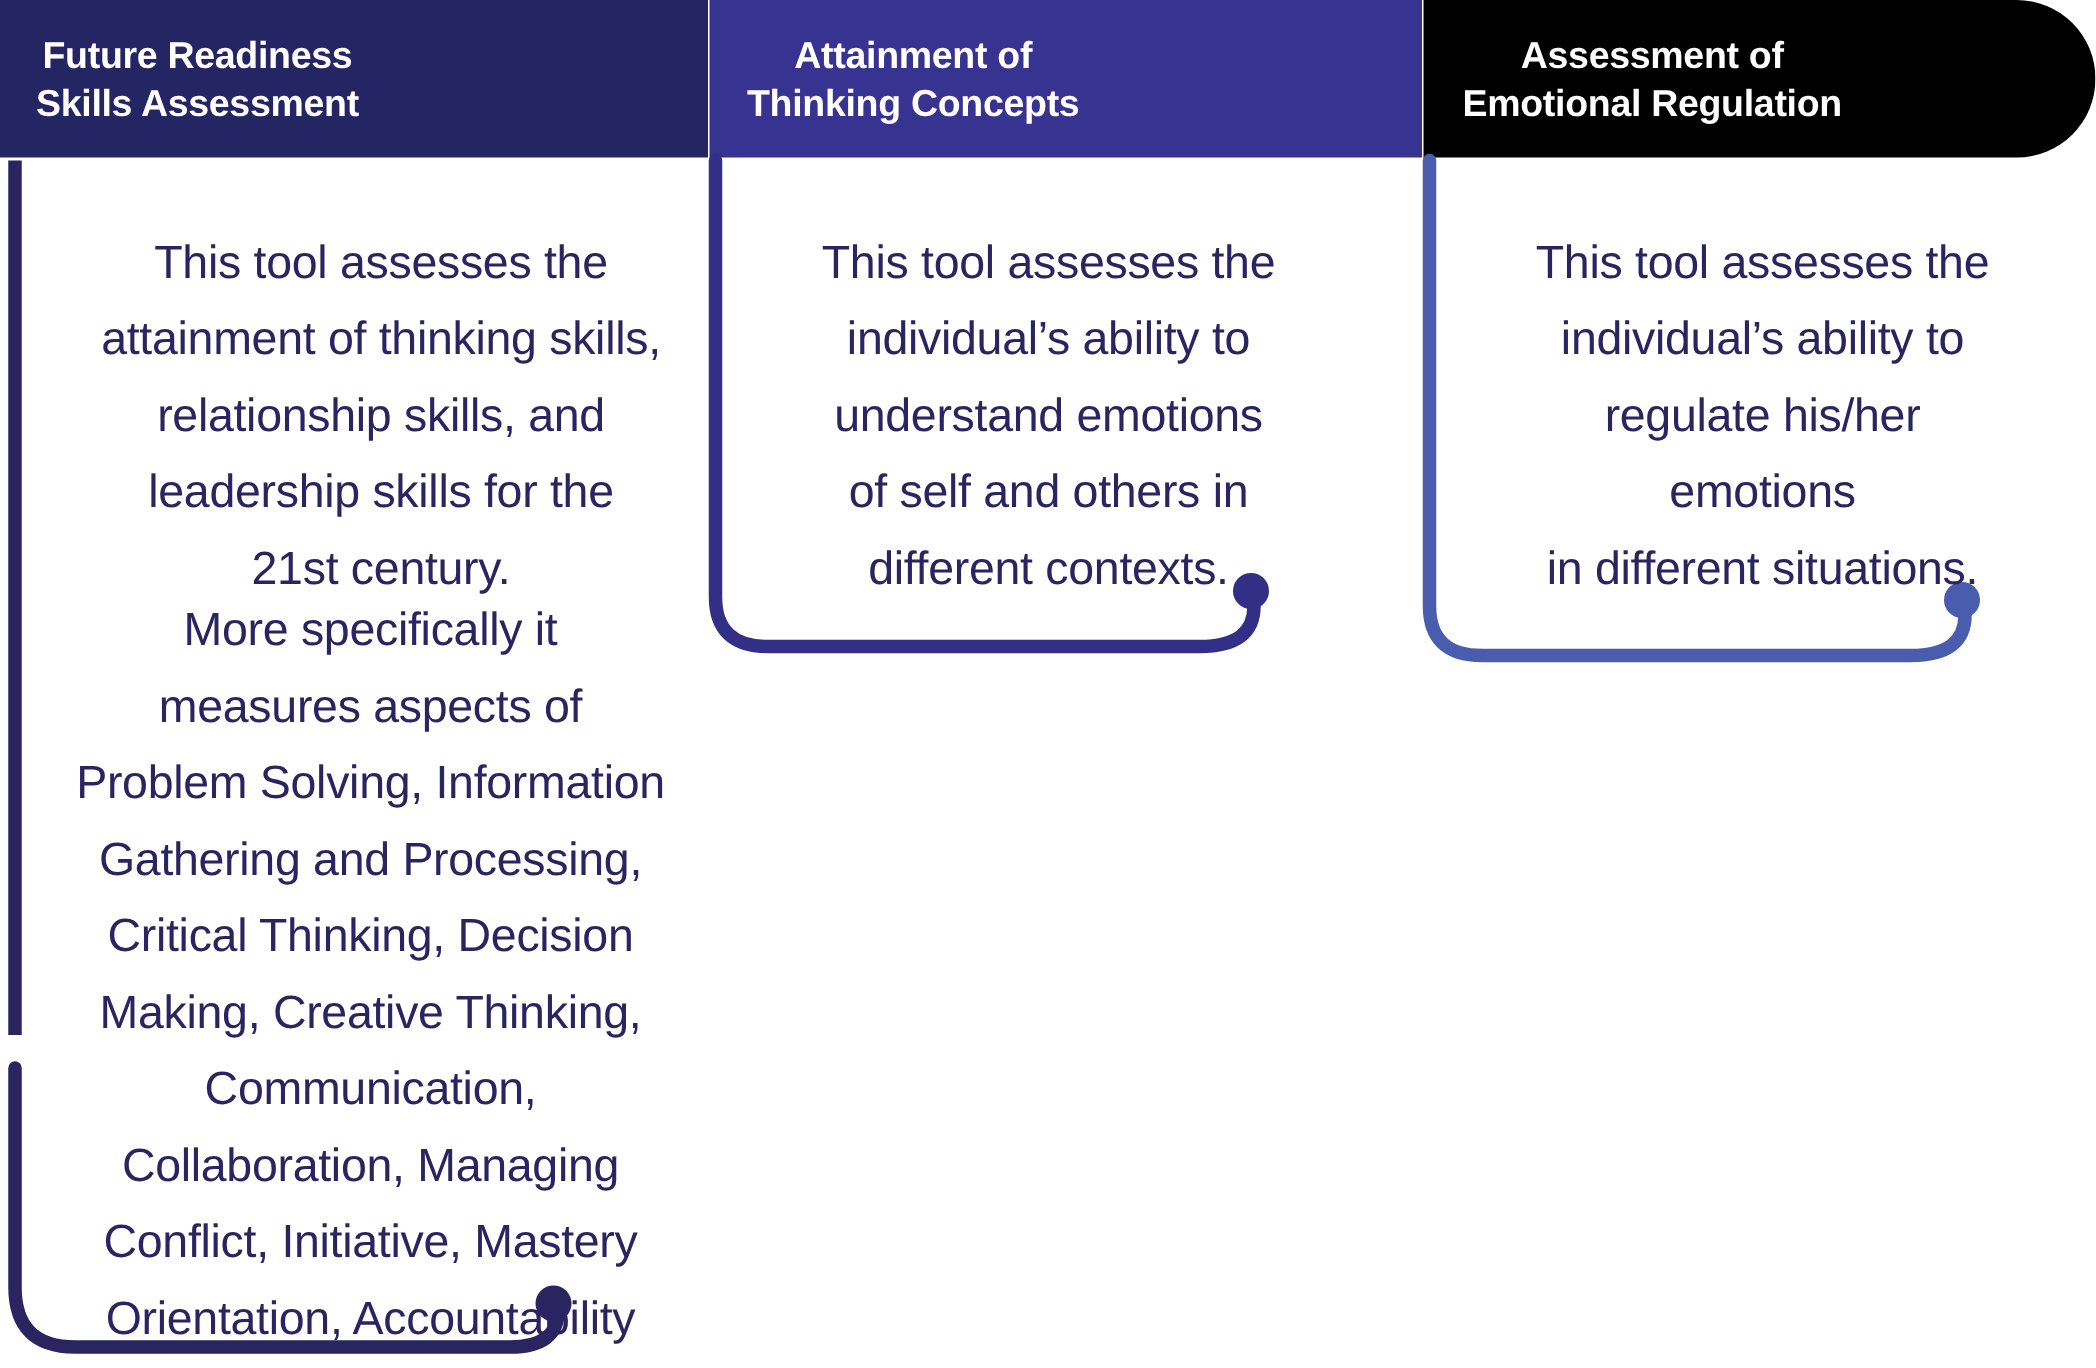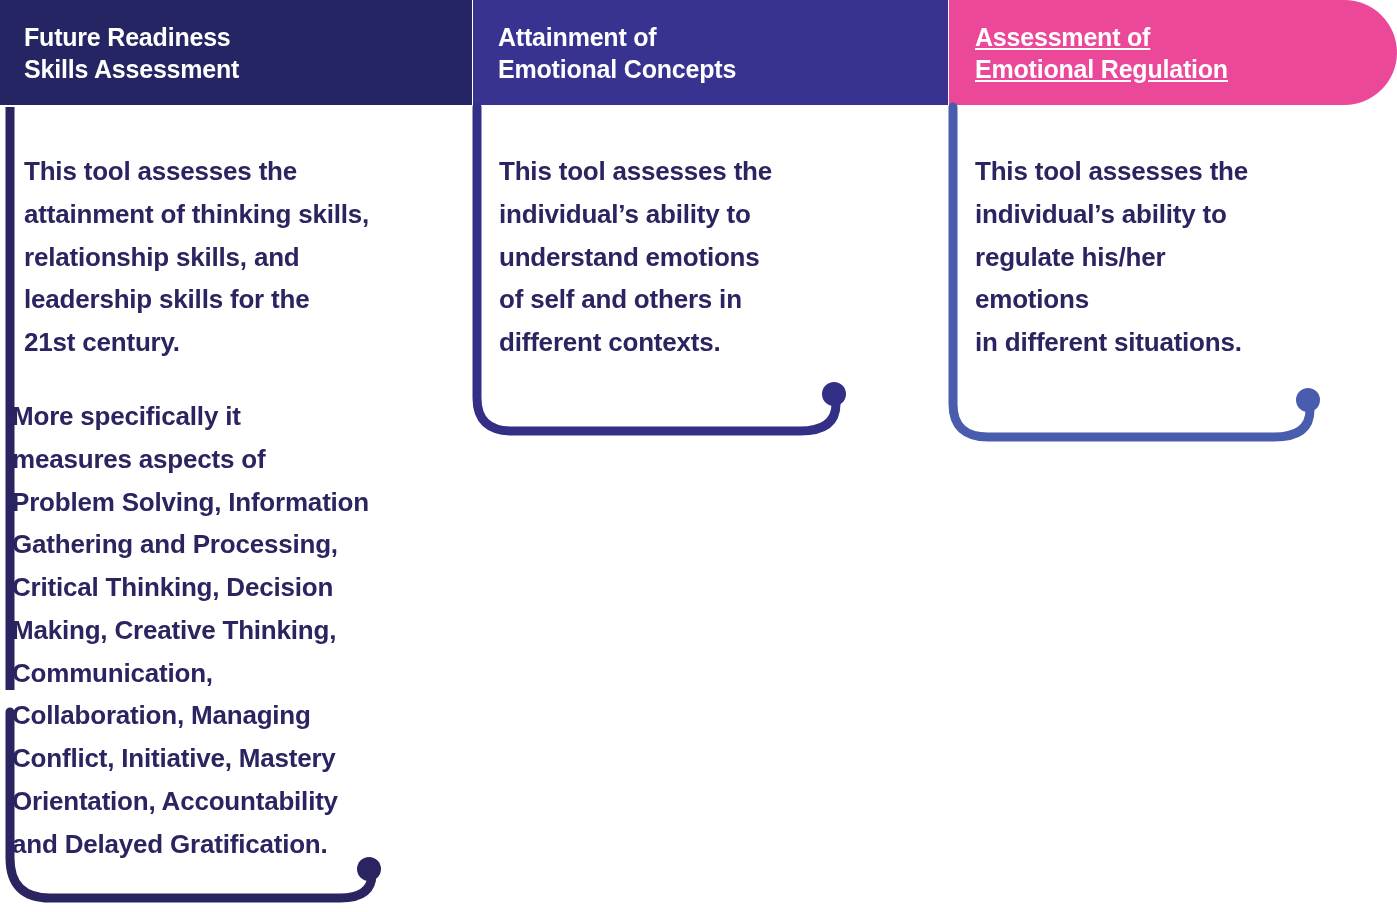--- a/index.html
+++ b/index.html
@@ -3,46 +3,46 @@
 <meta charset="utf-8">
 <style>
   html,body{margin:0;padding:0;}
   body{
     width:1397px;height:912px;
     background:#ffffff;
     font-family:"Liberation Sans", sans-serif;
     overflow:hidden;
     position:relative;
   }
-  #stage{position:absolute;left:0;top:0;width:1253px;height:912px;}
+  #stage{position:absolute;left:0;top:0;width:1253px;height:912px;text-align:center;}
 
   
   .hdr{
     position:absolute;top:0;height:105px;
     color:#ffffff;
     font-weight:bold;
     font-size:25px;
     line-height:1.28;
     letter-spacing:-0.2px;
     box-sizing:border-box;
     display:flex;align-items:center;
     white-space:pre-line;
   }
   .hdr .htxt{display:block;}
   #hdr0{left:0;width:472px;background:#252564;padding-left:24px;}
   #hdr1{left:473px;width:475px;background:#383391;padding-left:25px;}
-  #hdr2{left:949px;width:448px;background:#ec4899;padding-left:26px;
-        border-top-right-radius:53px;border-bottom-right-radius:53px;text-decoration:underline;}
+  #hdr2{left:949px;width:448px;background:#000000;padding-left:26px;
+        border-top-right-radius:53px;border-bottom-right-radius:53px;}
 
   
   .col{position:absolute;box-sizing:border-box;}
   .body-txt{
     position:absolute;
-    font-weight:bold;
-    font-size:26px;
+    font-weight:normal;
+    font-size:31px;
     line-height:1.645;
     letter-spacing:-0.2px;
     white-space:pre-line;
     color:#262562;
   }
   #col0 .body-txt{color:#2a2560;}
   #col1 .body-txt{color:#2a2560;}
   #col2 .body-txt{color:#2a2560;}
 
   #col0{left:0;top:105px;width:472px;height:807px;}
@@ -61,21 +61,21 @@
 <body>
 
 <div id="stage">
 
   <div class="hdr" id="hdr0">
     <span class="htxt">Future Readiness
 Skills Assessment</span>
   </div>
   <div class="hdr" id="hdr1">
     <span class="htxt">Attainment of
-Emotional Concepts</span>
+Thinking Concepts</span>
   </div>
   <div class="hdr" id="hdr2">
     <span class="htxt">Assessment of
 Emotional Regulation</span>
   </div>
 
   <svg id="lines" viewBox="0 0 1397 912">
 
     <path d="M10 107 L10 690" stroke="#2a2560" stroke-width="9" fill="none" stroke-linecap="butt"></path>
     <path d="M10 712 L10 858 Q10 898 50 898 L340 898 Q372 898 372 874" stroke="#2a2560" stroke-width="9" fill="none" stroke-linecap="round" stroke-linejoin="round"></path>

